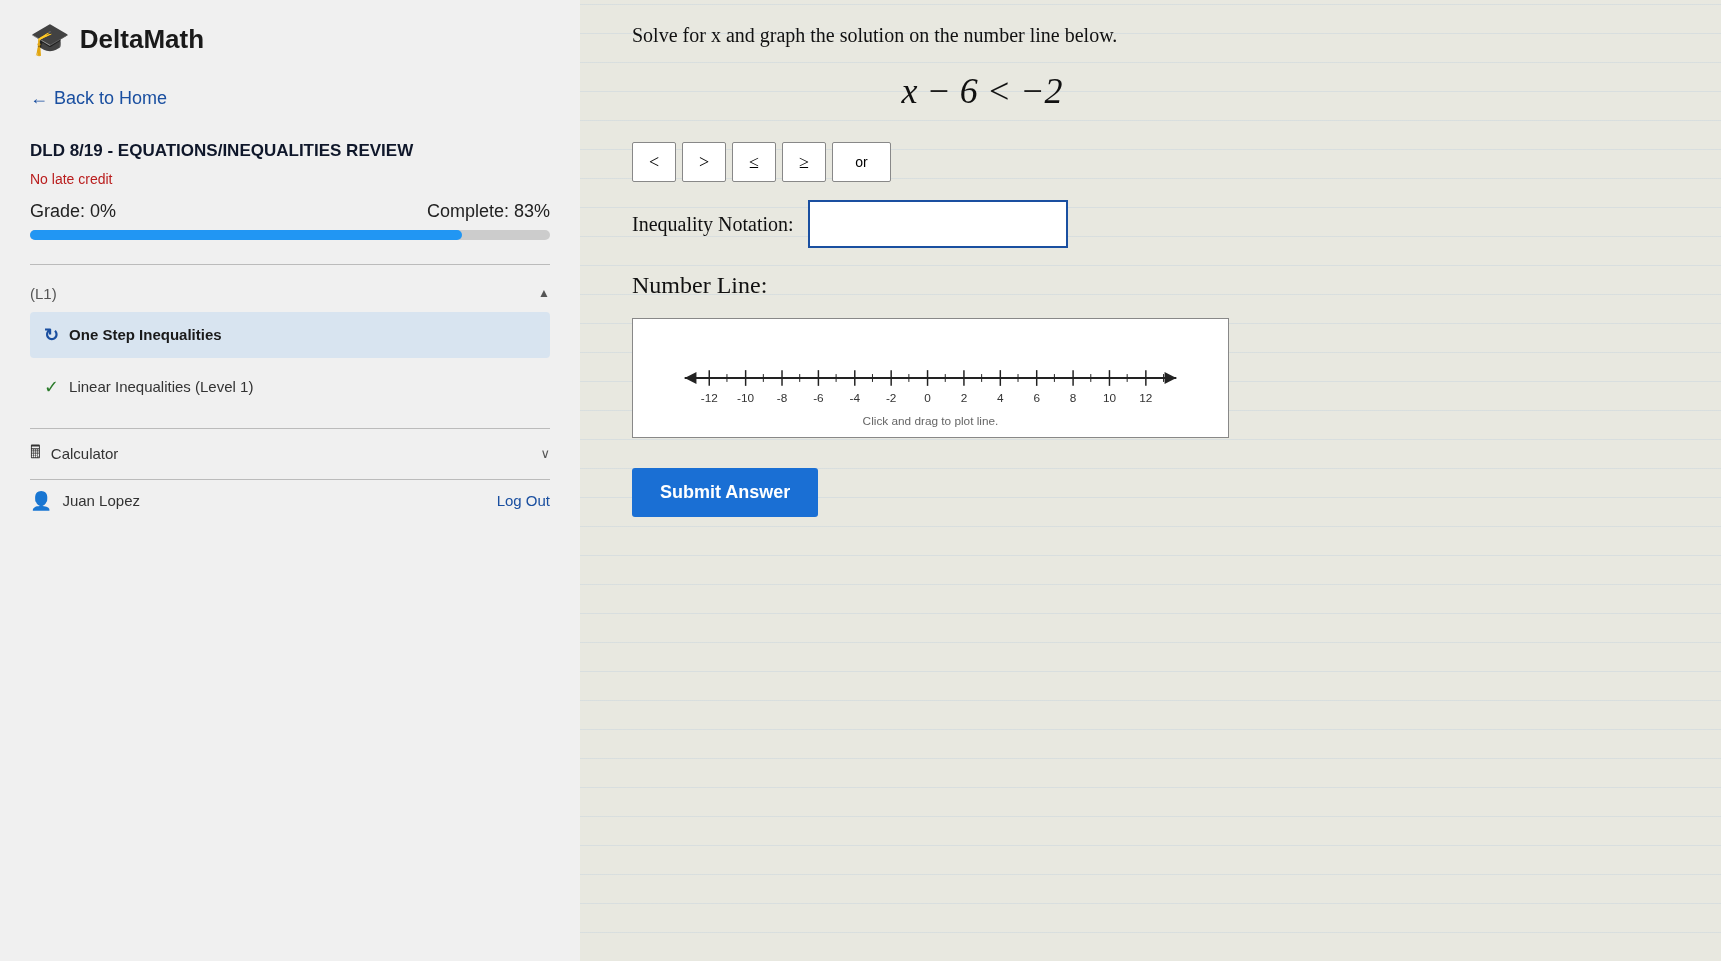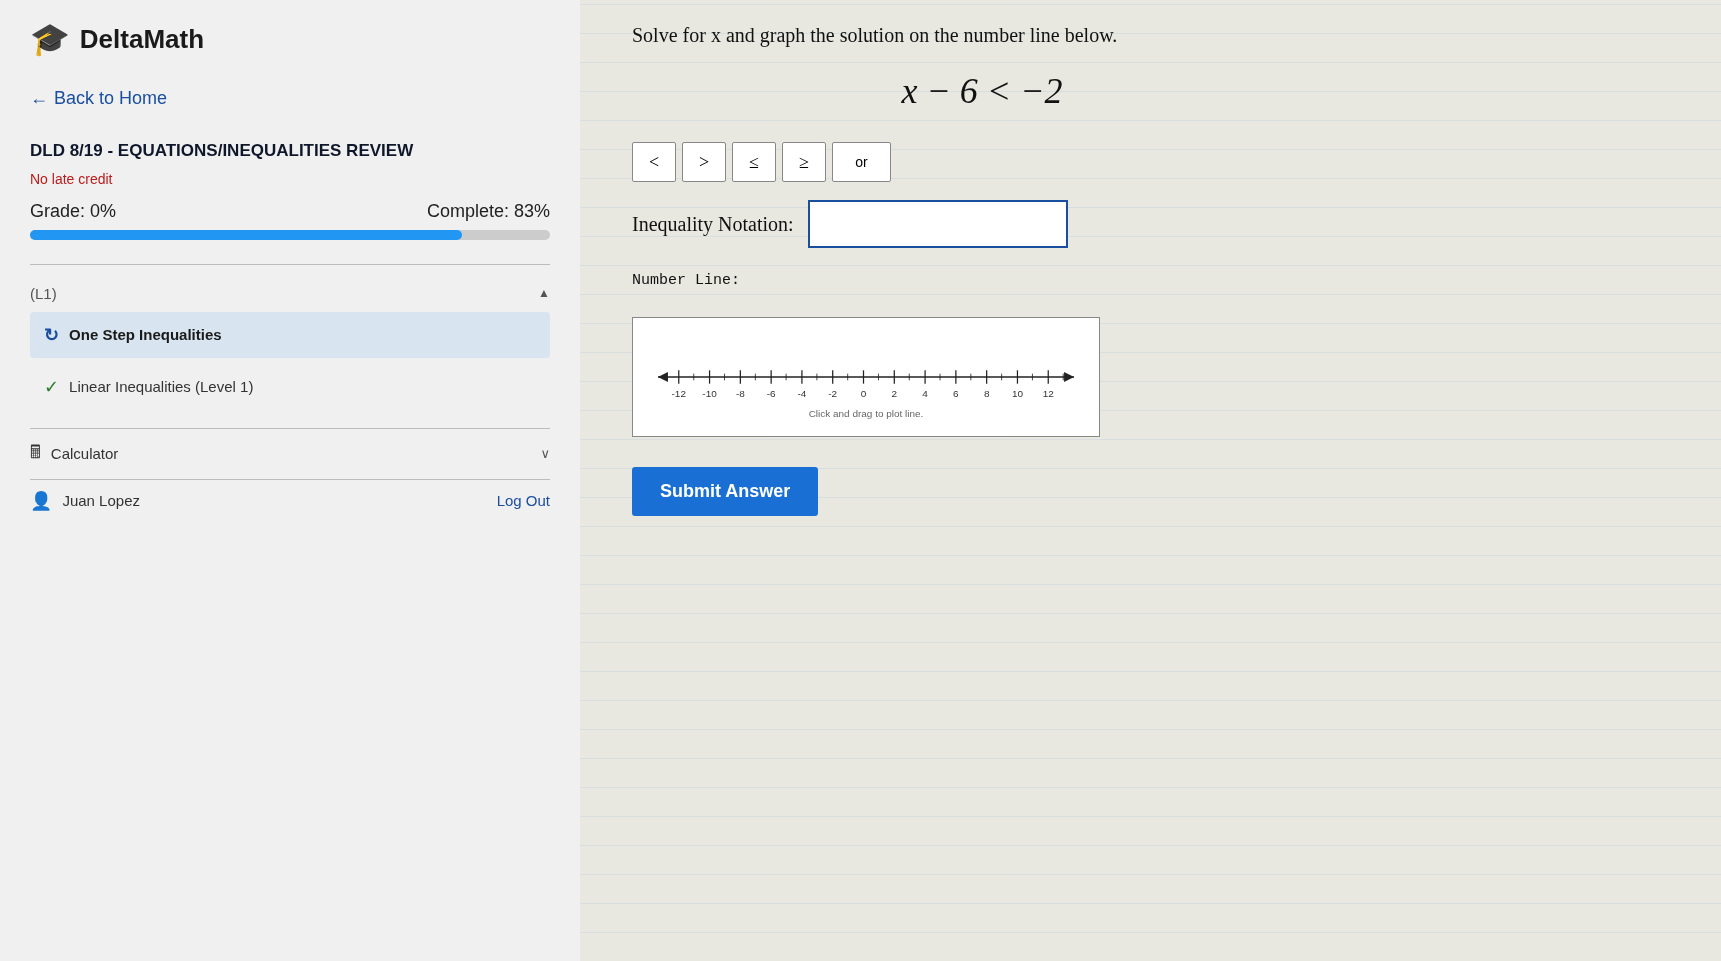--- a/index.html
+++ b/index.html
@@ -266,27 +266,27 @@
       border: 2px solid #1a4fa0;
       background: white;
       font-size: 16px;
       padding: 0 10px;
       outline: none;
     }
     .number-line-section {
       margin-bottom: 20px;
     }
     .number-line-label {
-      font-family: Liberation Mono, monospace;
-      font-size: 15px;
+      font-family: Liberation Serif, serif;
+      font-size: 24px;
       color: #111;
-      margin-bottom: 28px;
+      margin-bottom: 19px;
     }
     .number-line-container {
-      width: 468px;
+      width: 597px;
       height: 120px;
       border: 1px solid #888;
       background: white;
       position: relative;
       display: flex;
       align-items: center;
       justify-content: center;
     }
     .number-line-svg {
       width: 100%;

